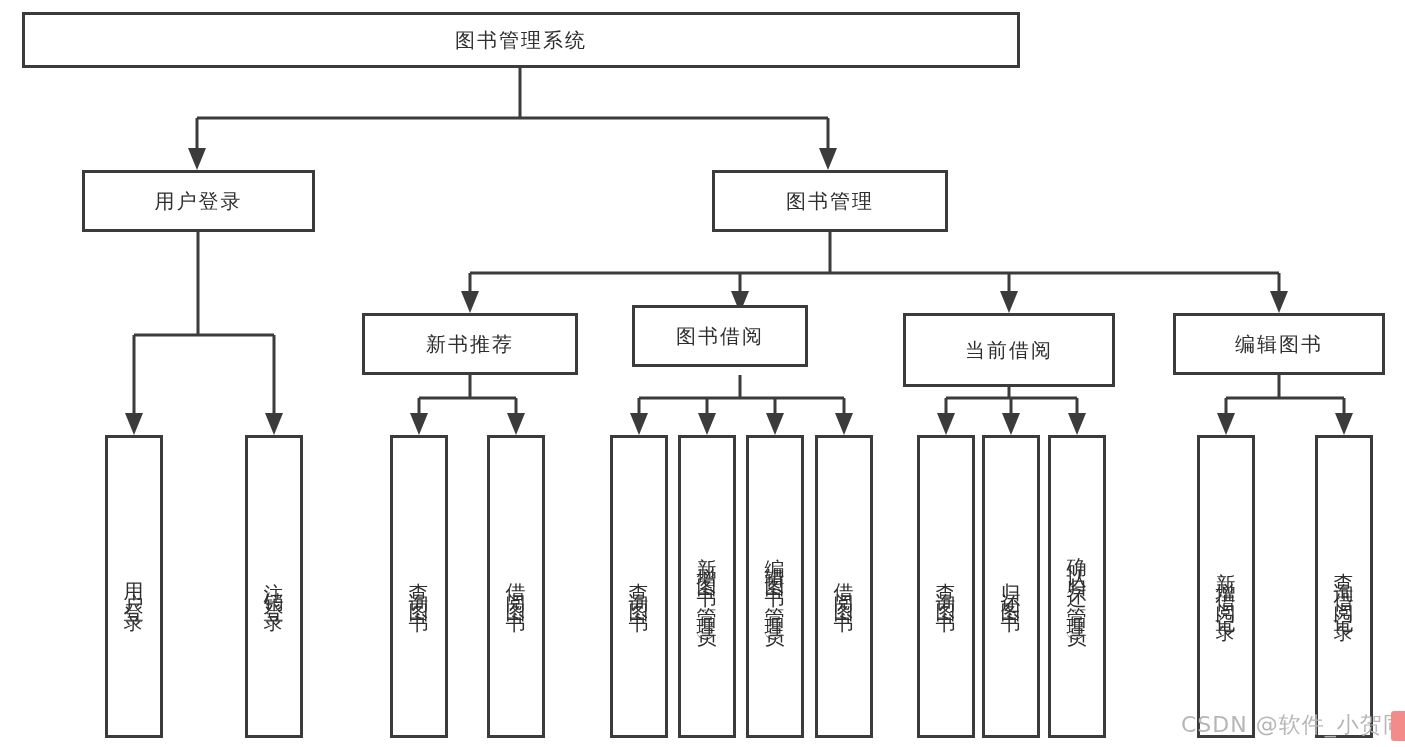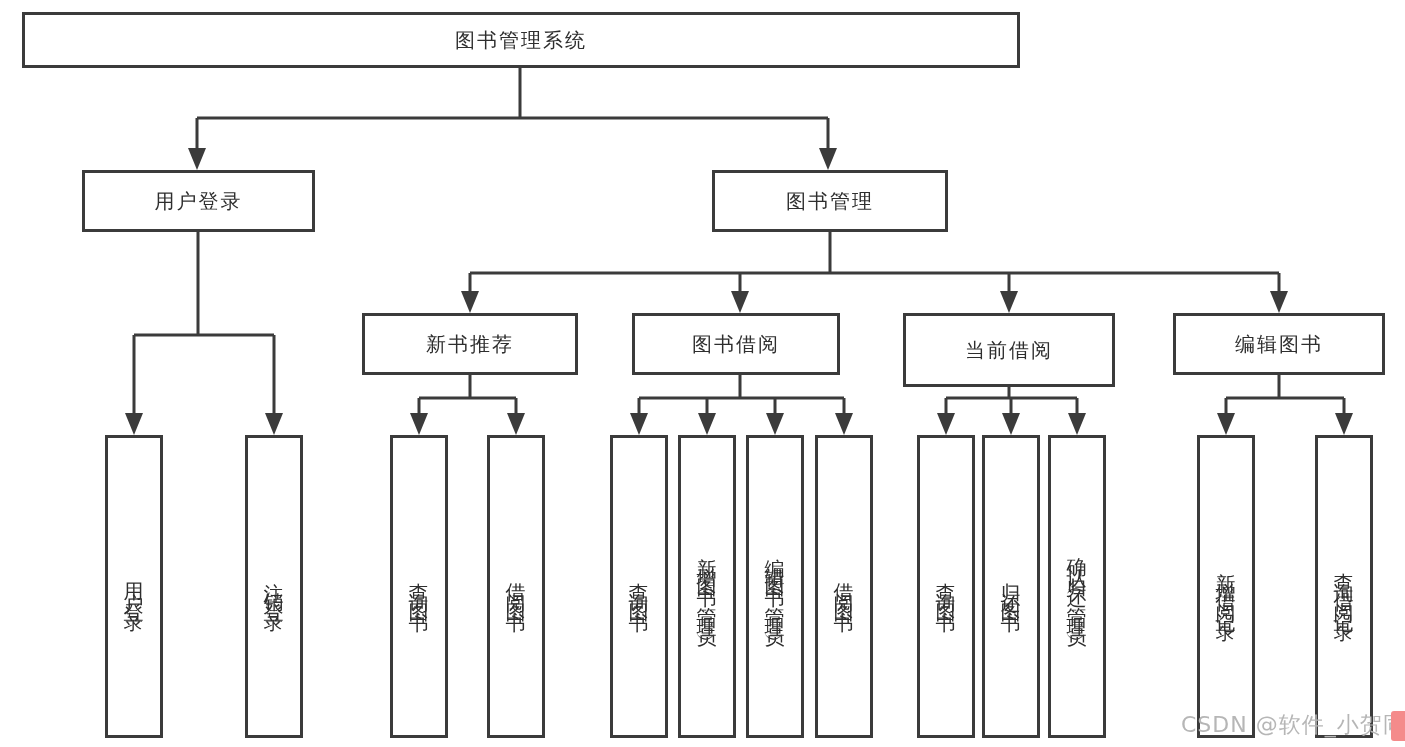--- a/index.html
+++ b/index.html
@@ -79,21 +79,21 @@
   <div class="box h" style="left:82px;top:170px;width:233px;height:62px">
     <span>用户登录</span>
   </div>
   <div class="box h" style="left:712px;top:170px;width:236px;height:62px">
     <span>图书管理</span>
   </div>
 
   <div class="box h" style="left:362px;top:313px;width:216px;height:62px">
     <span>新书推荐</span>
   </div>
-  <div class="box h" style="left:632px;top:313px;width:208px;height:62px">
+  <div class="box h" style="left:632px;top:305px;width:176px;height:62px">
     <span>图书借阅</span>
   </div>
   <div class="box h" style="left:903px;top:313px;width:212px;height:74px">
     <span>当前借阅</span>
   </div>
   <div class="box h" style="left:1173px;top:313px;width:212px;height:62px">
     <span>编辑图书</span>
   </div>
 
   <div class="box v" style="left:105px;top:435px;width:58px;height:303px">

